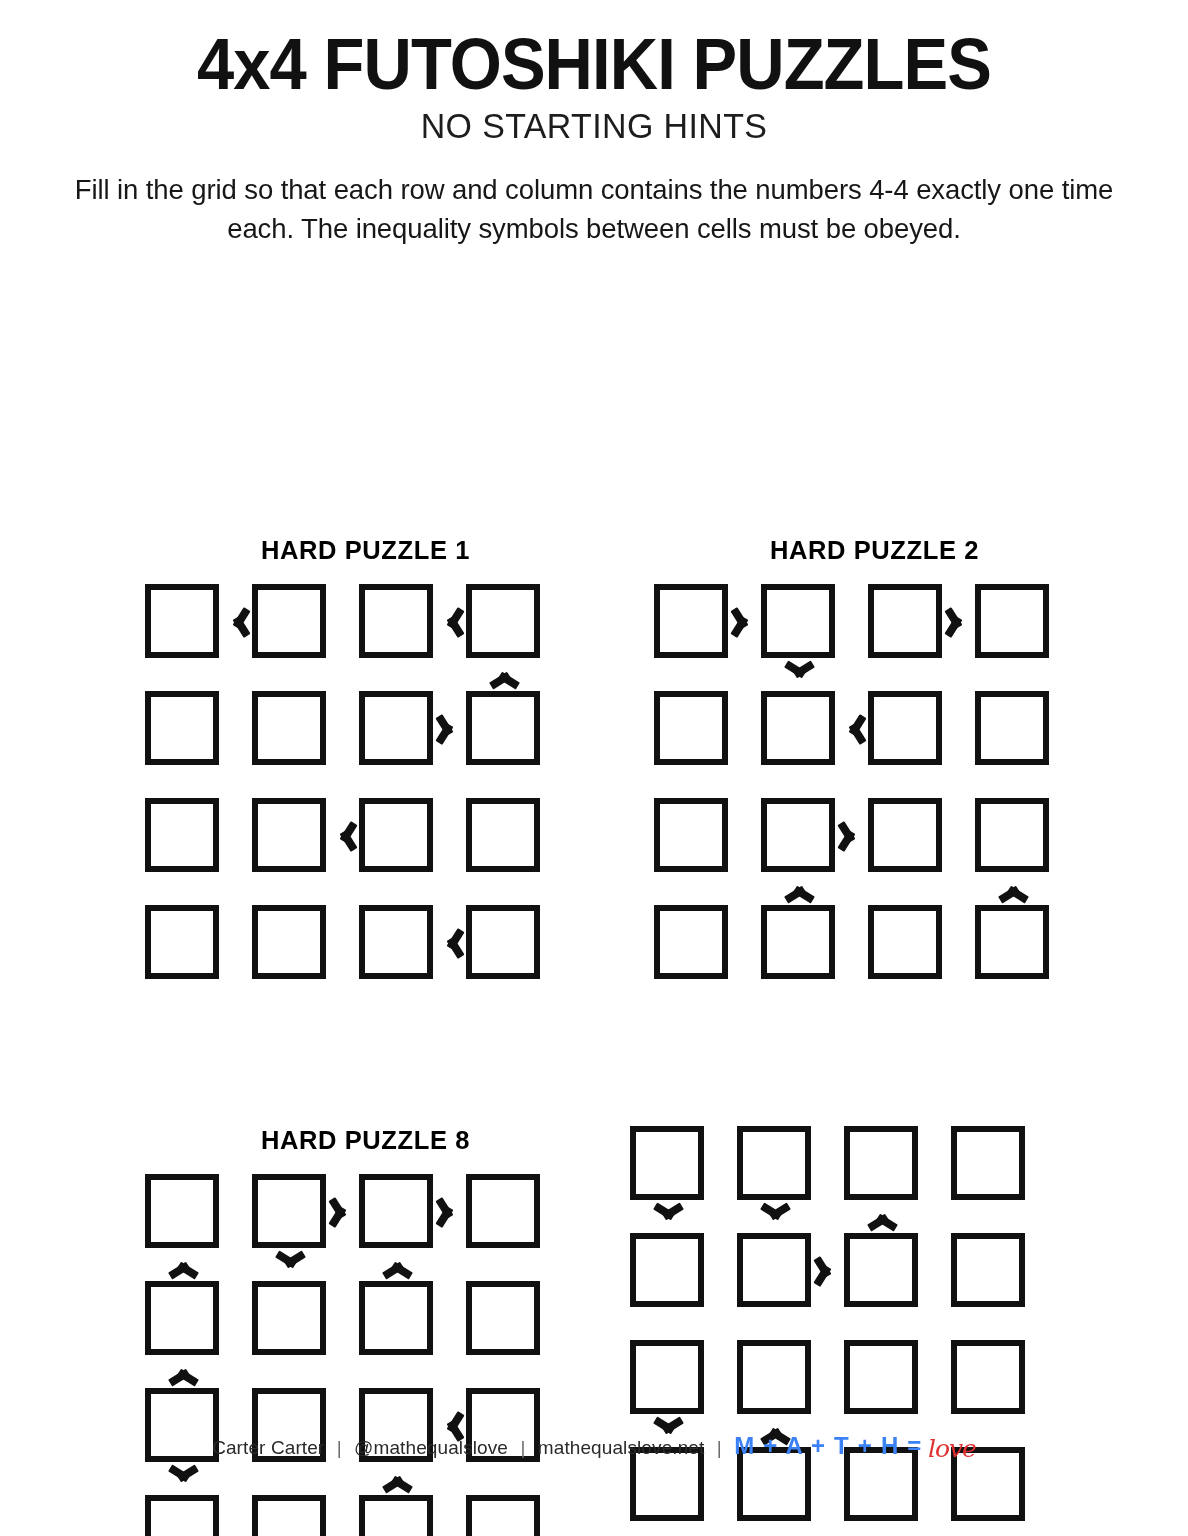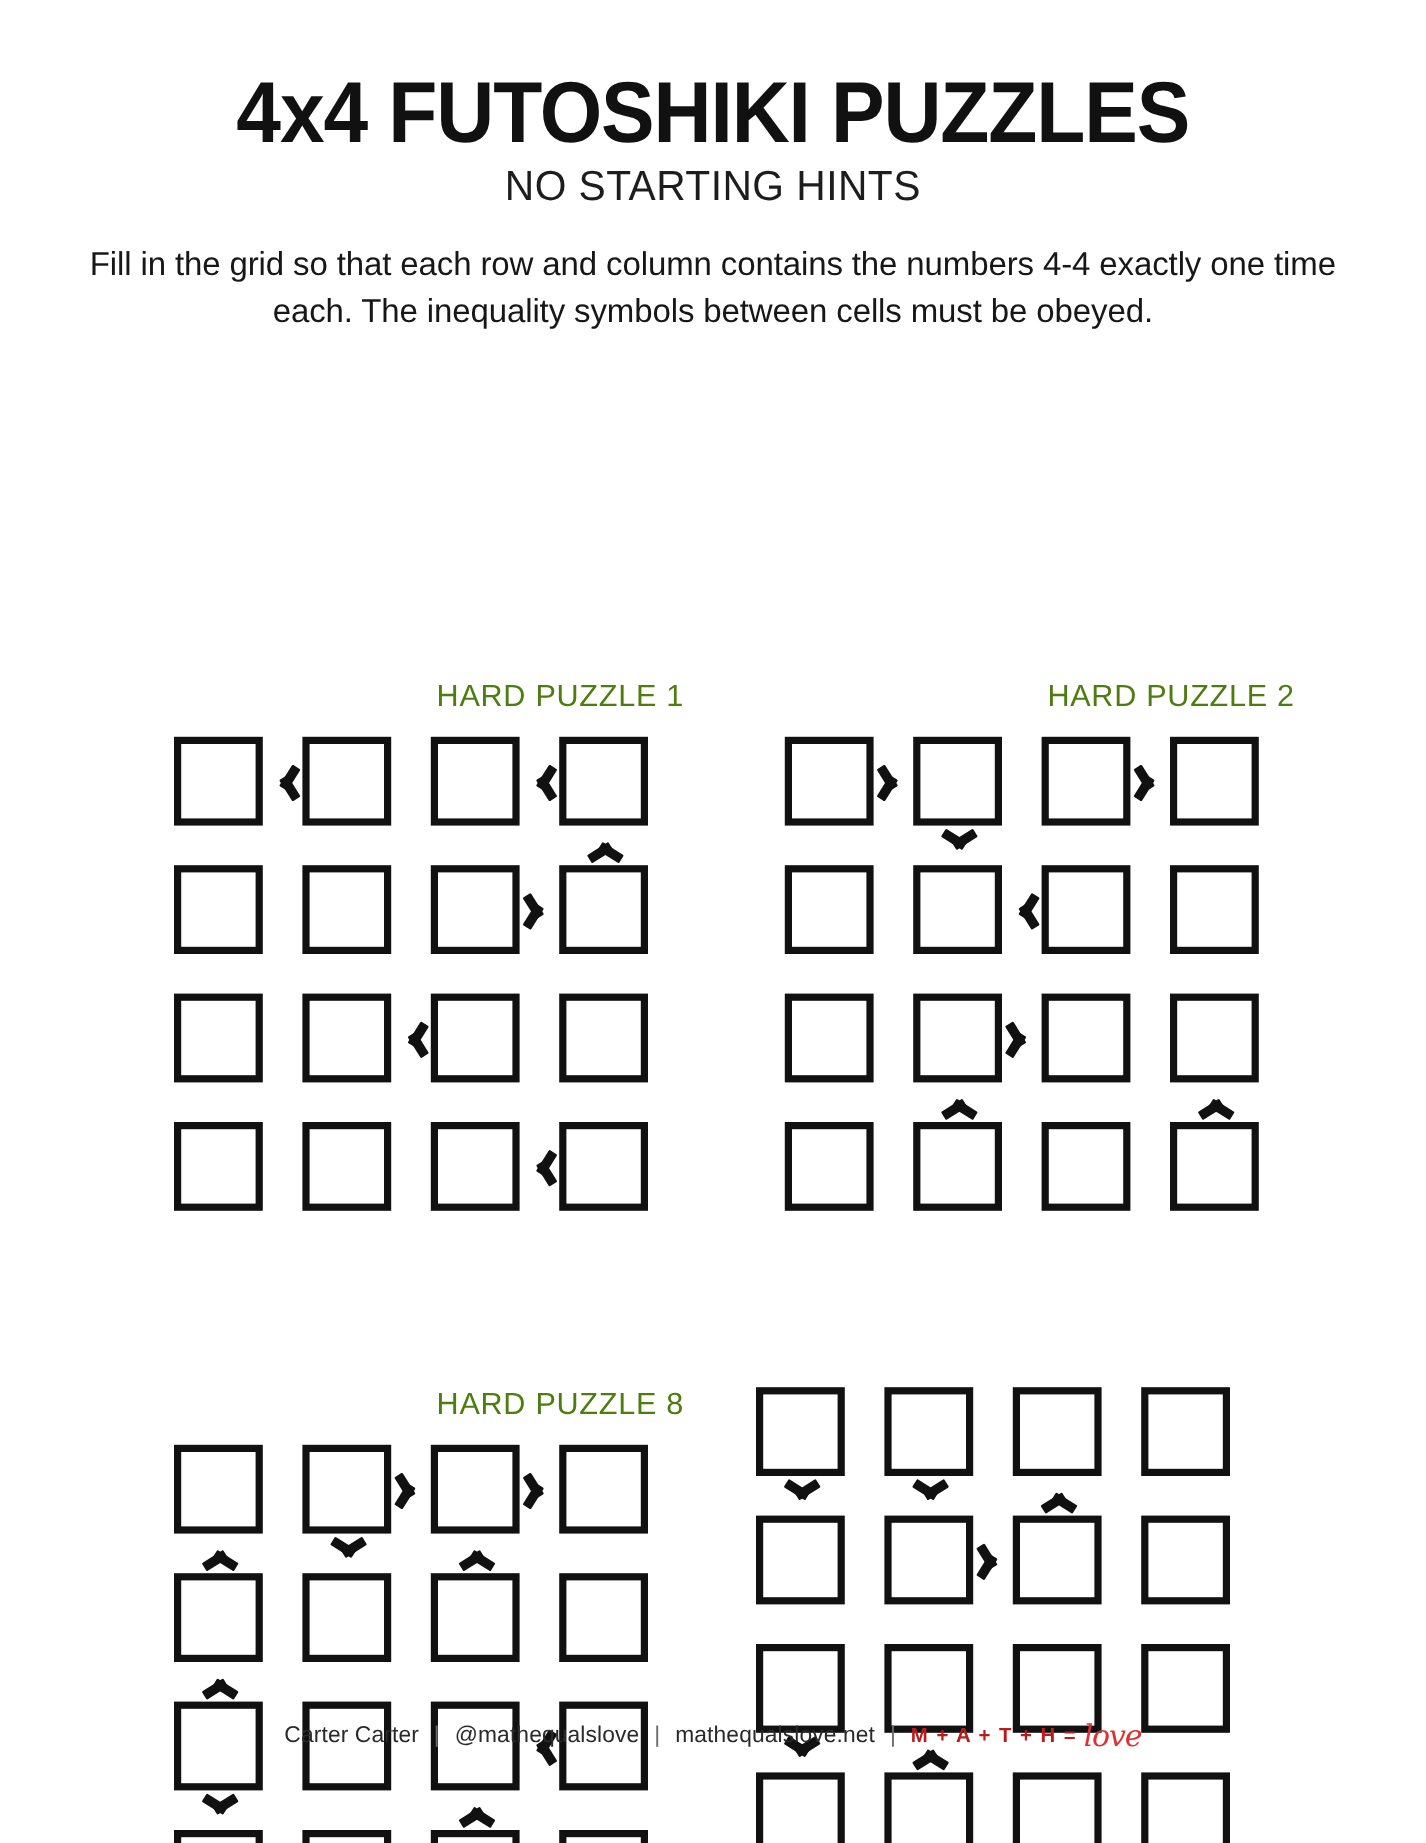--- a/index.html
+++ b/index.html
@@ -14,21 +14,21 @@
     position: relative;
     font-family: "Liberation Sans", sans-serif;
     color: #1a1a1a;
     overflow: hidden;
   }
 
   
   .page-header {
     width: 1188px;
     text-align: center;
-    padding-top: 58px;
+    padding-top: 28px;
     box-sizing: border-box;
   }
   .main-title {
     font-family: "Liberation Sans", sans-serif;
     font-size: 72px;
     font-weight: 700;
     letter-spacing: -1px;
     line-height: 1.0;
     margin: 0;
     transform: scaleX(0.93);
@@ -56,25 +56,25 @@
   .puzzle-area {
     position: relative;
     width: 1188px;
     height: 1140px;
   }
   .puzzle-block {
     position: absolute;
     width: 425px;
   }
   .puzzle-title {
-    text-align: right;
+    text-align: center;
     font-size: 25.5px;
-    font-weight: 400;
+    font-weight: 700;
     letter-spacing: 0.6px;
-    color: #4d7c0f;
+    color: #000000;
     margin: 0 0 19px 0;
     padding-left: 16px;
   }
 
   
   .grid {
     position: relative;
     width: 395px;
     height: 395px;
     margin: 0;
@@ -134,22 +134,22 @@
     width: 1188px;
     text-align: center;
     font-size: 19px;
     color: #2a2a2a;
     letter-spacing: 0.1px;
   }
   .page-footer .sep { margin: 0 7px; color: #6b6b6b; }
   .page-footer .mathbit {
     font-weight: 700;
     letter-spacing: 1.2px;
-    font-size: 17px;
-    color: #b91c1c;
+    font-size: 24px;
+    color: #3b82f6;
   }
   .page-footer .lovescript {
     font-family: "DejaVu Serif", serif;
     font-style: italic;
     font-size: 25px;
     color: #e03131;
     vertical-align: -3px;
     letter-spacing: -1px;
   }
 </style>

